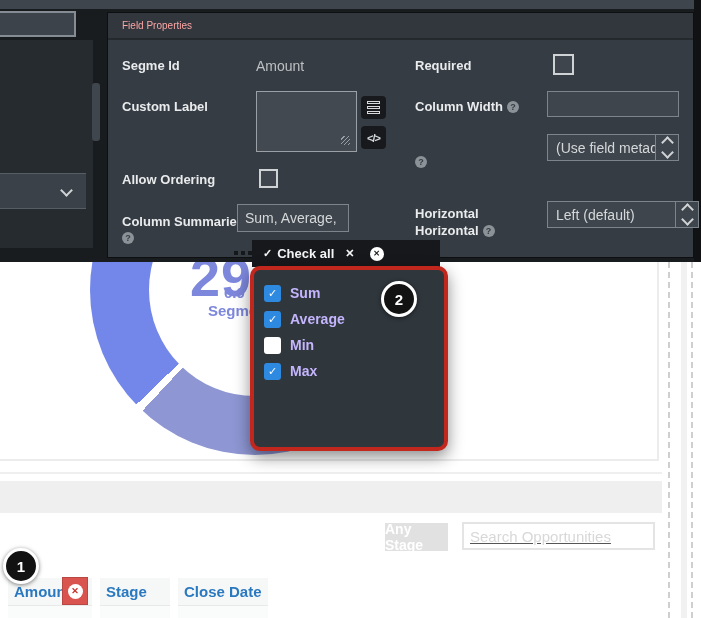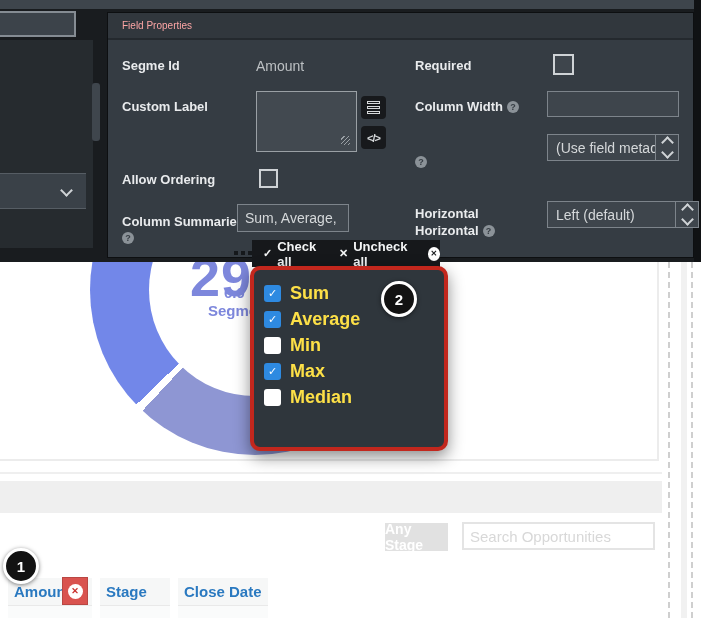--- a/index.html
+++ b/index.html
@@ -20,21 +20,21 @@
   .card-bottom-border{position:absolute;left:0;top:197px;width:659px;height:2px;background:#ececec;}
   .outer-line{position:absolute;left:0;top:210px;width:662px;height:2px;background:#efefef;}
   .grey-band{position:absolute;left:0;top:219px;width:662px;height:32px;background:#efefef;}
   .guide{position:absolute;top:0;height:356px;width:0;border-left:2px dashed #cfcfcf;}
   .guide1{left:668px;} .guide2{left:691px;}
   .guide-strip{position:absolute;left:681px;top:0;width:6px;height:356px;background:#f1f1f1;}
 
   .stage-btn{position:absolute;left:385px;top:261px;width:63px;height:28px;background:#e1e1e1;
              color:#ffffff;font-size:14px;font-weight:700;display:flex;align-items:center;justify-content:center;}
   .search-input{position:absolute;left:462px;top:260px;width:177px;height:24px;border:2px solid #e4e4e4;
-             font-family:"Liberation Sans",sans-serif;font-size:15px;padding:0 6px;color:#555;outline:none;}
+             font-family:"Liberation Sans",sans-serif;font-size:15px;padding:0 6px;color:#555;outline:none;text-decoration:underline;}
   .search-input::placeholder{color:#d8d8d8;opacity:1;}
 
   .th-cell{position:absolute;top:316px;height:40px;background:#fafbfb;}
   .th-head{height:27px;background:#f6f7f7;border-bottom:1px solid #e9e9e9;
            display:flex;align-items:center;padding-left:6px;}
   .th-link{color:#2a79c0;font-size:15px;font-weight:700;text-decoration:none;white-space:nowrap;}
   .cell-amount{left:8px;width:84px;} .cell-stage{left:100px;width:70px;} .cell-close{left:178px;width:90px;}
 
   .del-badge{position:absolute;left:62px;top:315px;width:26px;height:28px;background:#d9534f;
              border:1px solid #b94743;box-sizing:border-box;display:flex;align-items:center;justify-content:center;}
@@ -91,21 +91,21 @@
   .close-circ{width:14px;height:14px;border-radius:50%;background:#fff;color:#16181b;font-size:8px;font-weight:700;
        display:flex;align-items:center;justify-content:center;margin-left:10px;}
   .opt-panel{position:absolute;left:250px;top:266px;width:198px;height:185px;background:#2f363c;z-index:20;
        border:4px solid #c2271d;border-radius:10px;box-sizing:border-box;
        box-shadow:0 6px 16px rgba(0,0,0,0.45);padding:10px 0 0 10px;}
   .opt-row{display:flex;align-items:center;height:26px;}
   .opt-box{width:17px;height:17px;border-radius:3px;margin-right:9px;display:flex;align-items:center;
        justify-content:center;font-size:11px;color:#fff;}
   .opt-box.on{background:#2e8ae1;}
   .opt-box.off{background:#ffffff;}
-  .opt-label{color:#fde047;font-size:18px;font-weight:600;}
+  .opt-label{color:#c4b5fd;font-size:14px;font-weight:600;}
 
   
   .step{position:absolute;width:30px;height:30px;border-radius:50%;background:#121212;border:3px solid #fff;
        box-shadow:0 1px 4px rgba(0,0,0,0.5);color:#fff;font-size:15px;font-weight:700;
        display:flex;align-items:center;justify-content:center;z-index:30;}
   .step1{left:3px;top:548px;} .step2{left:381px;top:281px;}
 </style>
 </head>
 <body>
 
@@ -216,43 +216,38 @@
           <i></i>
           <i></i>
         </div>
     </div>
   </div>
 
   <div class="checkbar">
     <span class="ic">✓</span>
     <span>Check all</span>
     <span class="ic">✕</span>
-    <span>Uncheck all</span>
     <span class="close-circ">✕</span>
   </div>
 
   <div class="opt-panel">
     <div class="opt-row">
       <span class="opt-box on">✓</span>
       <span class="opt-label">Sum</span>
     </div>
     <div class="opt-row">
       <span class="opt-box on">✓</span>
       <span class="opt-label">Average</span>
     </div>
     <div class="opt-row">
       <span class="opt-box off"></span>
       <span class="opt-label">Min</span>
     </div>
     <div class="opt-row">
       <span class="opt-box on">✓</span>
       <span class="opt-label">Max</span>
     </div>
-    <div class="opt-row">
-      <span class="opt-box off"></span>
-      <span class="opt-label">Median</span>
-    </div>
   </div>
 
   <div class="step step1">1</div>
   <div class="step step2">2</div>
 
 </div>
 
 </body></html>

